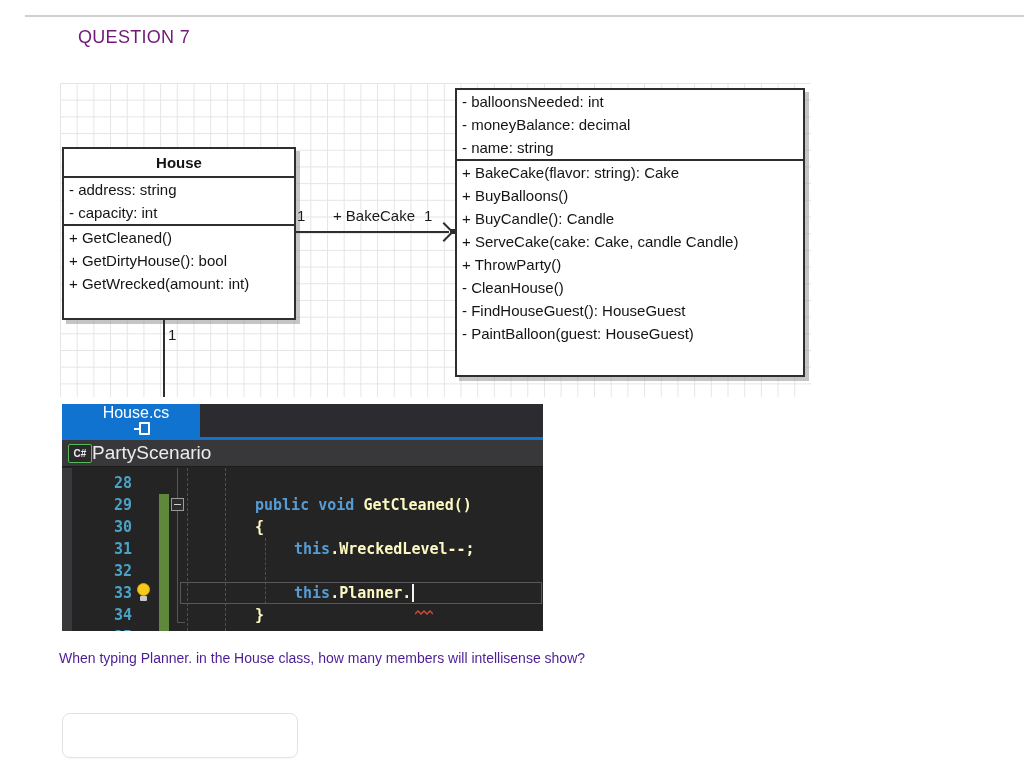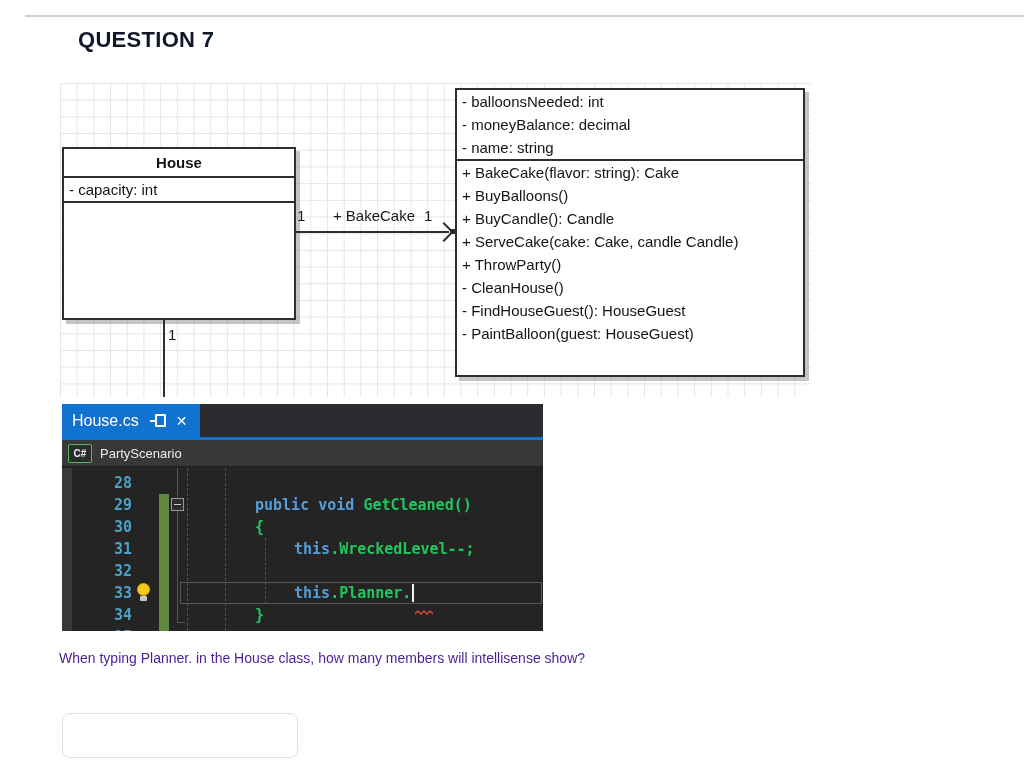--- a/index.html
+++ b/index.html
@@ -1,21 +1,21 @@
 <!DOCTYPE html>
 <html><head>
 <meta charset="utf-8">
 <style>
   html,body{margin:0;padding:0;}
   body{
     width:1024px;height:784px;position:relative;background:#ffffff;
     font-family:"Liberation Sans", sans-serif;overflow:hidden;
   }
   .top-rule{position:absolute;left:25px;top:15px;width:999px;height:2px;background:#cfcfcf;}
-  .heading{position:absolute;left:78px;top:27px;font-size:22px;font-weight:bold;color:#0f172a;letter-spacing:.3px;}
+  .heading{position:absolute;left:78px;top:27px;font-size:18px;font-weight:normal;color:#701a75;letter-spacing:.3px;}
 
   
   .diagram{
     position:absolute;left:60px;top:83px;width:751px;height:314px;background:#fff;
     background-image:linear-gradient(#e5e5e5 1px, transparent 1px),
                      linear-gradient(90deg,#e5e5e5 1px, transparent 1px);
     background-size:16.7px 16.7px;
   }
   .uml-box{
     position:absolute;background:#fff;border:2px solid #2e2e2e;box-sizing:border-box;
@@ -40,37 +40,37 @@
 
   
   .editor{
     position:absolute;left:62px;top:404px;width:481px;height:227px;background:#242424;
     overflow:hidden;font-family:"DejaVu Sans Mono", monospace;
   }
   .tabstrip{position:absolute;left:0;top:0;right:0;height:33px;background:#2c2c30;}
   .tab{
     position:absolute;left:0;top:0;width:138px;height:33px;background:#1073cf;color:#fff;
     display:flex;align-items:center;padding-left:10px;box-sizing:border-box;
-    font-family:"Liberation Sans",sans-serif;font-size:16px;
+    font-family:"Liberation Sans",sans-serif;font-size:16px;flex-direction:column;
   }
   .pin-icon{display:inline-flex;align-items:center;margin-left:11px;}
   .pin-stem{width:5px;height:2px;background:#fff;}
   .pin-head{width:7px;height:9px;border:2px solid #fff;border-radius:1px;}
   .close-icon{margin-left:10px;font-size:14px;font-weight:bold;color:#fff;font-family:"DejaVu Sans",sans-serif;}
   .tab-underline{position:absolute;left:0;top:33px;right:0;height:3px;background:#1073cf;}
   .breadcrumb{
     position:absolute;left:0;top:36px;right:0;height:27px;background:#38383b;border-bottom:1px solid #1b1b1b;
     display:flex;align-items:center;padding-left:6px;box-sizing:border-box;
     font-family:"Liberation Sans",sans-serif;
   }
   .csharp-badge{
     width:22px;height:17px;border:1px solid #55bb57;border-radius:2px;background:#2a2a2c;
     color:#ececec;font-size:10px;font-weight:bold;display:flex;align-items:center;justify-content:center;
   }
-  .breadcrumb-label{margin-left:8px;color:#ececec;font-size:13px;}
+  .breadcrumb-label{color:#ececec;font-size:19px;}
 
   .code-area{position:absolute;left:0;top:64px;right:0;bottom:0;background:#242424;}
   .margin-strip{position:absolute;left:0;top:0;bottom:0;width:10px;background:#39393c;}
   .green-bar{position:absolute;left:97px;top:26px;bottom:0;width:10px;background:#60883c;}
   .fold-line{position:absolute;left:115px;top:0;height:154px;width:1px;background:#55555a;}
   .fold-end{position:absolute;left:115px;top:154px;width:8px;height:1px;background:#55555a;}
   .guide{position:absolute;width:0;border-left:1px dashed #4f4f54;}
   #guide-1{left:125px;top:0;bottom:0;}
   #guide-2{left:163px;top:0;bottom:0;}
   #guide-3{left:203px;top:70px;height:66px;}
@@ -80,21 +80,21 @@
   }
   .collapse-box::after{content:"";position:absolute;left:2px;top:5px;width:7px;height:1px;background:#d0d0d0;}
 
   .code-line{position:absolute;left:0;right:0;height:22px;}
   .line-no{
     position:absolute;left:14px;top:0;width:56px;text-align:right;color:#4aa3c7;
     font-size:15px;font-weight:bold;line-height:22px;
   }
   .line-text{position:absolute;top:0;line-height:22px;font-size:15px;font-weight:bold;white-space:pre;}
   .tok-kw{color:#569cd6;}
-  .tok-pl{color:#22c55e;}
+  .tok-pl{color:#fef9c3;}
   .current-box{position:absolute;left:118px;right:1px;top:0;height:22px;border:1px solid #58585c;box-sizing:border-box;}
   .caret{position:absolute;left:350px;top:2px;width:2px;height:18px;background:#f2f2f2;}
   .squiggle{position:absolute;left:353px;top:18px;}
   .bulb{position:absolute;left:74px;top:1px;width:15px;height:20px;}
   .bulb-head{position:absolute;left:1px;top:0;width:13px;height:13px;border-radius:50%;background:#f4c91c;border:1px solid #d8ac00;box-sizing:border-box;}
   .bulb-base{position:absolute;left:4px;top:13px;width:7px;height:5px;background:#c9c9c9;border-radius:1px;}
 
   
   .question-text{position:absolute;left:59px;top:650px;font-size:14px;color:#4c1d95;}
   .answer-input{
@@ -107,21 +107,27 @@
 <body>
 
 <div class="top-rule"></div>
 <div class="heading">QUESTION 7</div>
 
 <div class="diagram">
 
   <div class="uml-box" id="house-box">
     <div class="uml-title">House</div>
     <div class="uml-attrs">
+        <div class="uml-row">- address: string</div>
         <div class="uml-row">- capacity: int</div>
+      </div>
+    <div class="uml-methods">
+        <div class="uml-row">+ GetCleaned()</div>
+        <div class="uml-row">+ GetDirtyHouse(): bool</div>
+        <div class="uml-row">+ GetWrecked(amount: int)</div>
       </div>
   </div>
 
   <div class="uml-box" id="organizer-box">
     <div class="uml-attrs">
         <div class="uml-row">- balloonsNeeded: int</div>
         <div class="uml-row">- moneyBalance: decimal</div>
         <div class="uml-row">- name: string</div>
       </div>
     <div class="uml-methods">

